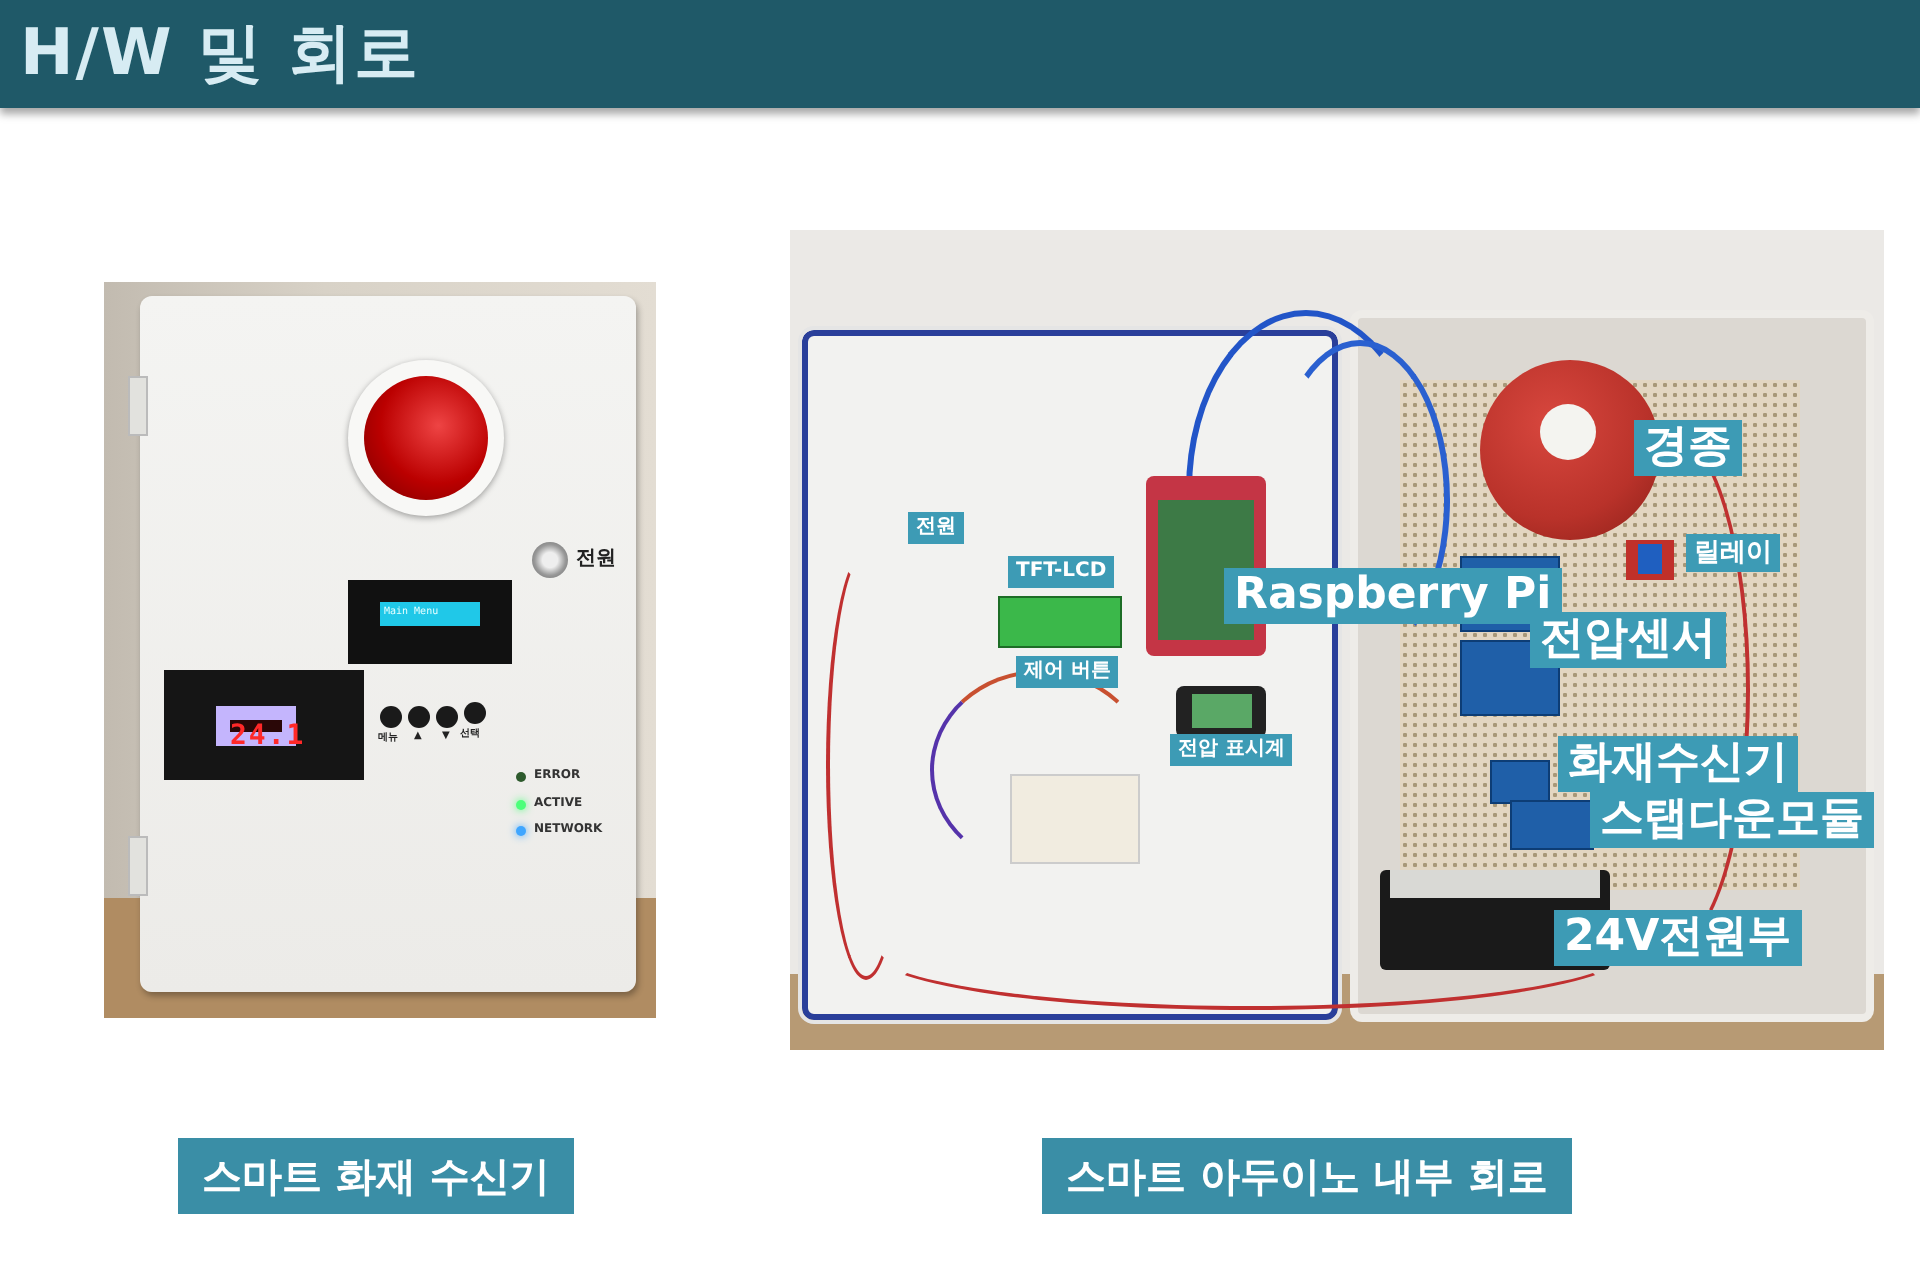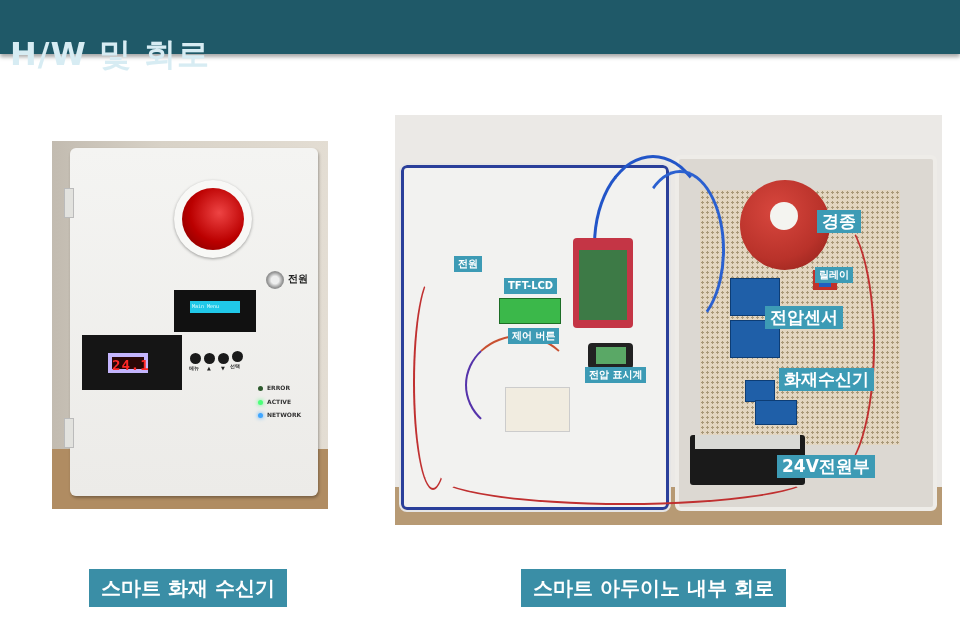--- a/index.html
+++ b/index.html
@@ -8,21 +8,20 @@
 
     .header {
       position: absolute; left: 0; top: 0; width: 960px; height: 54px;
       background: #1f5968;
       box-shadow: 0 3px 4px rgba(0,0,0,0.35);
     }
     .header-title {
       position: absolute; left: 10px; top: 6px;
       font-size: 32px; font-weight: bold; color: #d7ecf3; letter-spacing: 1px;
       line-height: 40px;
-      margin-top: 28px;
     }
 
     .photo { position: absolute; overflow: hidden; }
 
     
     .photo-front { left: 52px; top: 141px; width: 276px; height: 368px; background: #cfc8bc; }
     .front-wall { position: absolute; left: 0; top: 0; width: 100%; height: 100%;
       background: linear-gradient(90deg,#c2bbb0 0%,#d8d2c7 40%,#e3ddd3 100%); }
     .front-shelf { position: absolute; left: 0; bottom: 0; width: 100%; height: 60px; background: #b08c62; }
     .front-box { position: absolute; left: 18px; top: 7px; width: 248px; height: 348px;
@@ -34,21 +33,21 @@
     .siren { position: absolute; left: 8px; top: 8px; width: 62px; height: 62px; border-radius: 50%;
       background: radial-gradient(circle at 60% 40%, #e44 0%, #b00 55%, #700 100%); }
     .power-btn { position: absolute; left: 196px; top: 123px; width: 18px; height: 18px; border-radius: 50%;
       background: radial-gradient(circle,#eee 30%,#999 60%,#666 100%); }
     .power-label { position: absolute; left: 218px; top: 124px; font-size: 10px; font-weight: bold; color: #222; }
     .lcd-frame { position: absolute; left: 104px; top: 142px; width: 82px; height: 42px; background: #111; }
     .lcd-screen { position: absolute; left: 16px; top: 11px; width: 50px; height: 12px; background: #20c8e8;
       font-family: "DejaVu Sans Mono", monospace; font-size: 5px; color: #e8ffff; padding: 2px 2px; }
     .seg-frame { position: absolute; left: 12px; top: 187px; width: 100px; height: 55px; background: #151515; }
     .seg-display { position: absolute; left: 26px; top: 18px; width: 40px; height: 20px; background: #2a0707;
-      border: 4px solid #c4b5fd; color: #ff2828; font-family: "DejaVu Sans Mono", monospace;
+      border: 7px solid #c4b5fd; color: #ff2828; font-family: "DejaVu Sans Mono", monospace;
       font-size: 14px; font-weight: bold; line-height: 16px; text-align: center; letter-spacing: 1px; }
     .ctrl-btn { position: absolute; top: 205px; width: 11px; height: 11px; border-radius: 50%; background: #1a1a1a; }
     .ctrl-label { position: absolute; top: 217px; font-size: 5px; color: #222; font-weight: bold; }
     .led { position: absolute; left: 188px; width: 5px; height: 5px; border-radius: 50%; }
     .led-label { position: absolute; left: 197px; font-size: 6px; font-weight: bold; color: #333; }
 
     
     .photo-inside { left: 395px; top: 115px; width: 547px; height: 410px; background: #ebe9e6; }
     .inside-floor { position: absolute; left: 0; bottom: 0; width: 100%; height: 38px; background: #b79a74; }
     .door { position: absolute; left: 6px; top: 50px; width: 268px; height: 345px; background: #f2f2f0;
@@ -73,21 +72,21 @@
     .relay::after { content:""; position:absolute; left:6px; top:2px; width:12px; height:15px; background:#1f5fc0; }
     .psu { position: absolute; left: 295px; top: 320px; width: 115px; height: 50px; background: #1a1a1a; border-radius: 3px; }
     .psu-top { position: absolute; left: 300px; top: 320px; width: 105px; height: 14px; background: #d9d9d5; }
     .wire { position: absolute; border-radius: 50%; border-style: solid; border-color: transparent; }
 
     .tag {
       position: absolute; background: #3d9bb5; color: #ffffff; font-weight: bold;
       white-space: nowrap; line-height: 1;
     }
     .tag-sm { font-size: 10px; padding: 3px 4px; }
-    .tag-lg { font-size: 17px; padding: 3px 5px; }
+    .tag-lg { font-size: 22px; padding: 3px 5px; }
 
     .caption {
       position: absolute; background: #3a8ea6; color: #ffffff; font-size: 20px; font-weight: bold;
       padding: 7px 12px; line-height: 24px; white-space: nowrap;
     }
   </style>
 </head>
 <body>
 
 <div class="header">
@@ -155,21 +154,23 @@
   <div class="arduino" style="left:350px;top:265px;width:30px;height:22px"></div>
   <div class="arduino" style="left:360px;top:285px;width:42px;height:25px"></div>
   <div class="relay"></div>
   <div class="psu"></div>
   <div class="psu-top"></div>
 
   <div class="tag tag-sm" style="left:59px;top:141px">전원</div>
   <div class="tag tag-sm" style="left:109px;top:163px">TFT-LCD</div>
   <div class="tag tag-sm" style="left:113px;top:213px">제어 버튼</div>
   <div class="tag tag-sm" style="left:190px;top:252px">전압 표시계</div>
+  <div class="tag tag-lg" style="left:217px;top:169px">Raspberry Pi</div>
   <div class="tag tag-lg" style="left:422px;top:95px">경종</div>
-  <div class="tag tag-sm" style="left:420px;top:152px;font-size:10px">릴레이</div>
+  <div class="tag tag-sm" style="left:448px;top:152px;font-size:13px">릴레이</div>
   <div class="tag tag-lg" style="left:370px;top:191px">전압센서</div>
   <div class="tag tag-lg" style="left:384px;top:253px">화재수신기</div>
+  <div class="tag tag-lg" style="left:400px;top:281px">스탭다운모듈</div>
   <div class="tag tag-lg" style="left:382px;top:340px">24V전원부</div>
 </div>
 
 <div class="caption" style="left:89px;top:569px">스마트 화재 수신기</div>
 <div class="caption" style="left:521px;top:569px">스마트 아두이노 내부 회로</div>
 
 </body></html>

